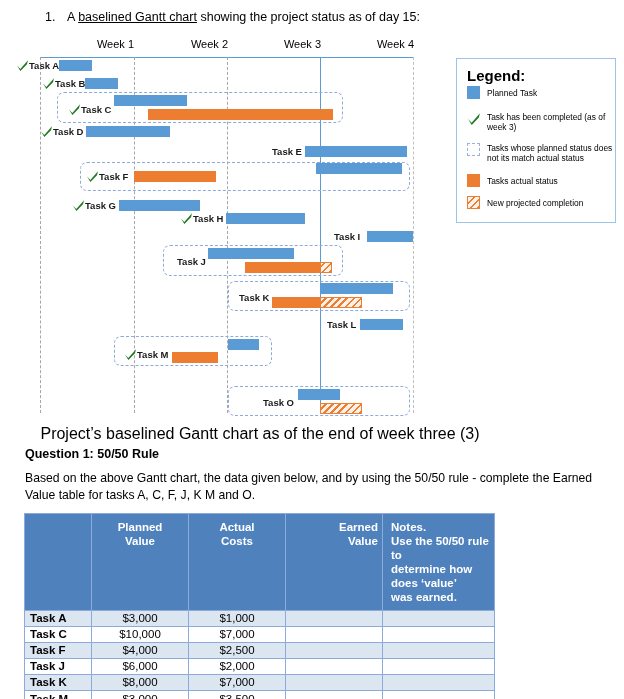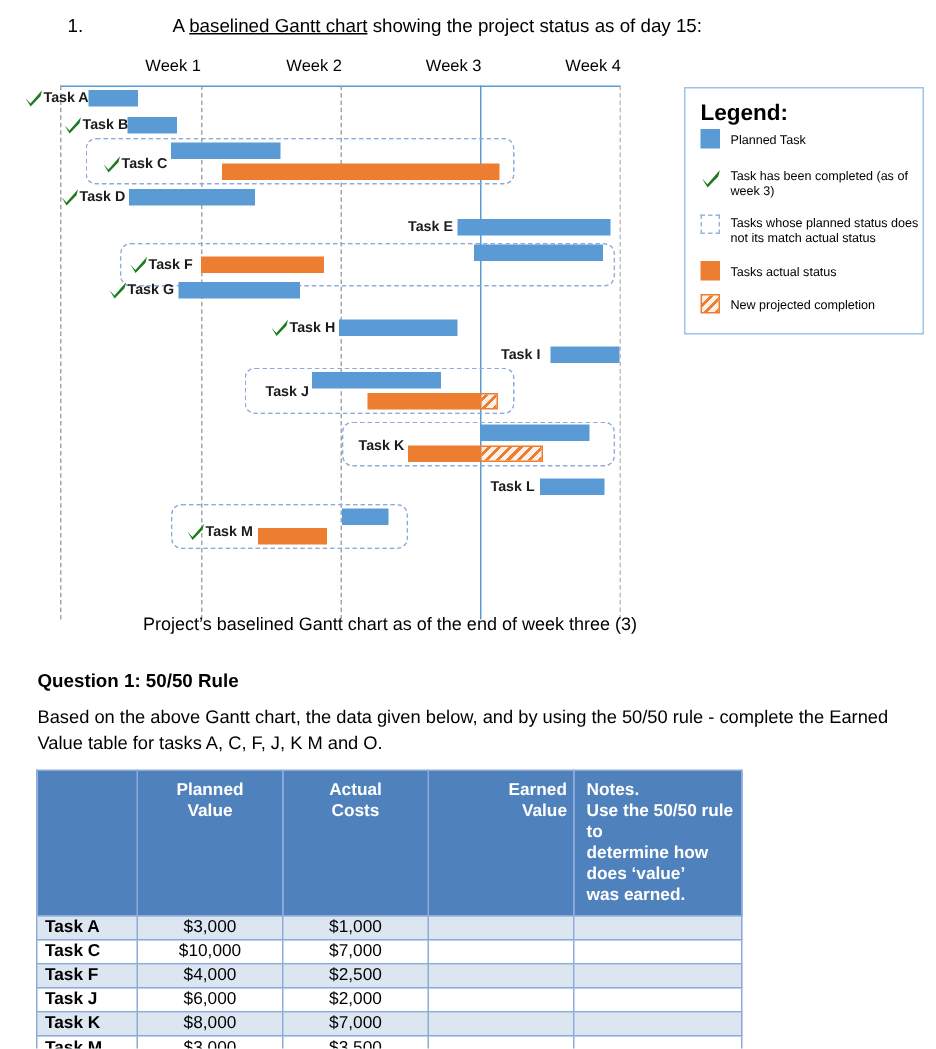--- a/index.html
+++ b/index.html
@@ -4,21 +4,21 @@
 <style>
   html,body{margin:0;padding:0;}
   body{
     width:624px;height:699px;background:#ffffff;
     font-family:"Liberation Sans",sans-serif;
     color:#000000;overflow:hidden;position:relative;
   }
   
   .intro{position:absolute;left:45px;top:10px;font-size:12.5px;white-space:nowrap;}
   .intro .num{position:absolute;left:0;top:0;}
-  .intro .txt{position:absolute;left:22px;top:0;margin-left:48px;}
+  .intro .txt{position:absolute;left:22px;top:0;}
   .intro u{text-decoration:underline;}
 
   
   #gantt{position:absolute;left:0;top:38px;width:450px;height:375px;}
   .wk-label{position:absolute;top:0;font-size:11px;text-align:right;width:94px;}
   .axis-top{position:absolute;left:40px;top:19px;width:374px;height:1px;background:#5b9bd5;}
   .vline{position:absolute;top:19px;width:0;border-left:1px dashed #a6a6a6;height:356px;}
   .vline.solid{border-left:1.4px solid #5b9bd5;}
   .vline.edge{border-left:1px dashed #bfbfbf;}
 
@@ -43,21 +43,21 @@
   #legend .ltitle{position:absolute;left:10px;top:8px;font-size:15px;font-weight:bold;}
   .lrow{position:absolute;left:10px;font-size:8.4px;line-height:10px;}
   .sw{position:absolute;left:0;top:0;width:13px;height:13px;}
   .sw.plan{background:#5b9bd5;}
   .sw.act{background:#ed7d31;}
   .sw.dash{border:1px dashed #9ab3dd;background:#fff;box-sizing:border-box;}
   .sw.proj{background:repeating-linear-gradient(-45deg,#ed7d31 0 2px,#fdf0e6 2px 5px);border:1px solid #ed7d31;box-sizing:border-box;}
   .ltext{position:absolute;left:20px;top:0;width:130px;}
 
   
-  .caption{position:absolute;left:0;top:409px;width:520px;text-align:center;font-size:12px;}
+  .caption{position:absolute;left:0;top:425px;width:520px;text-align:center;font-size:16px;}
 
   
   .qhead{position:absolute;left:25px;top:447px;font-size:12.5px;font-weight:bold;}
   .qtext{position:absolute;left:25px;top:470px;width:578px;font-size:12.2px;line-height:17px;}
 
   
   #evtable{position:absolute;left:24px;top:513px;width:471px;border-collapse:collapse;}
   #evtable th,#evtable td{border:1px solid #8eaadb;padding:0;}
   #evtable thead th{
     background:#4f81bd;color:#ffffff;font-size:11.5px;font-weight:bold;
@@ -150,21 +150,21 @@
     <div class="chk" style="left:86px;top:8px">
       <svg width="13" height="13" viewBox="0 0 13 13">
           <path d="M1 6.5 L4.3 10 L12 1.2 L11 5.2 L4.4 12 Z" fill="#1e7b1e"></path>
         </svg>
       </div>
     <div class="tlabel" style="left:99px;top:9px">Task F</div>
     <div class="bar act" style="left:134px;top:9px;width:82px"></div>
     <div class="bar plan" style="left:316px;top:1px;width:86px"></div>
   </div>
 
-  <div class="row" style="top:148px">
+  <div class="row" style="top:160px">
     <div class="chk" style="left:72px;top:1px">
       <svg width="13" height="13" viewBox="0 0 13 13">
           <path d="M1 6.5 L4.3 10 L12 1.2 L11 5.2 L4.4 12 Z" fill="#1e7b1e"></path>
         </svg>
       </div>
     <div class="tlabel" style="left:85px;top:2px">Task G</div>
     <div class="bar plan" style="left:119px;top:2px;width:81px"></div>
   </div>
 
   <div class="row" style="top:173px">
@@ -209,20 +209,26 @@
       <svg width="13" height="13" viewBox="0 0 13 13">
           <path d="M1 6.5 L4.3 10 L12 1.2 L11 5.2 L4.4 12 Z" fill="#1e7b1e"></path>
         </svg>
       </div>
     <div class="tlabel" style="left:137px;top:13px">Task M</div>
     <div class="bar plan" style="left:228px;top:3px;width:31px"></div>
     <div class="bar act" style="left:172px;top:16px;width:46px"></div>
   </div>
 
 
+  <div class="row" style="top:348px;height:32px">
+    <div class="mbox" style="left:228px;top:0px;width:182px;height:30px"></div>
+    <div class="tlabel" style="left:263px;top:11px">Task O</div>
+    <div class="bar plan" style="left:298px;top:3px;width:42px"></div>
+    <div class="bar proj" style="left:320px;top:17px;width:42px"></div>
+  </div>
 </div>
 
 <div id="legend">
   <div class="ltitle">Legend:</div>
 
   <div class="lrow" style="top:27px">
     <span class="sw plan"></span>
     <span class="ltext" style="top:2px">Planned Task</span>
   </div>
 

